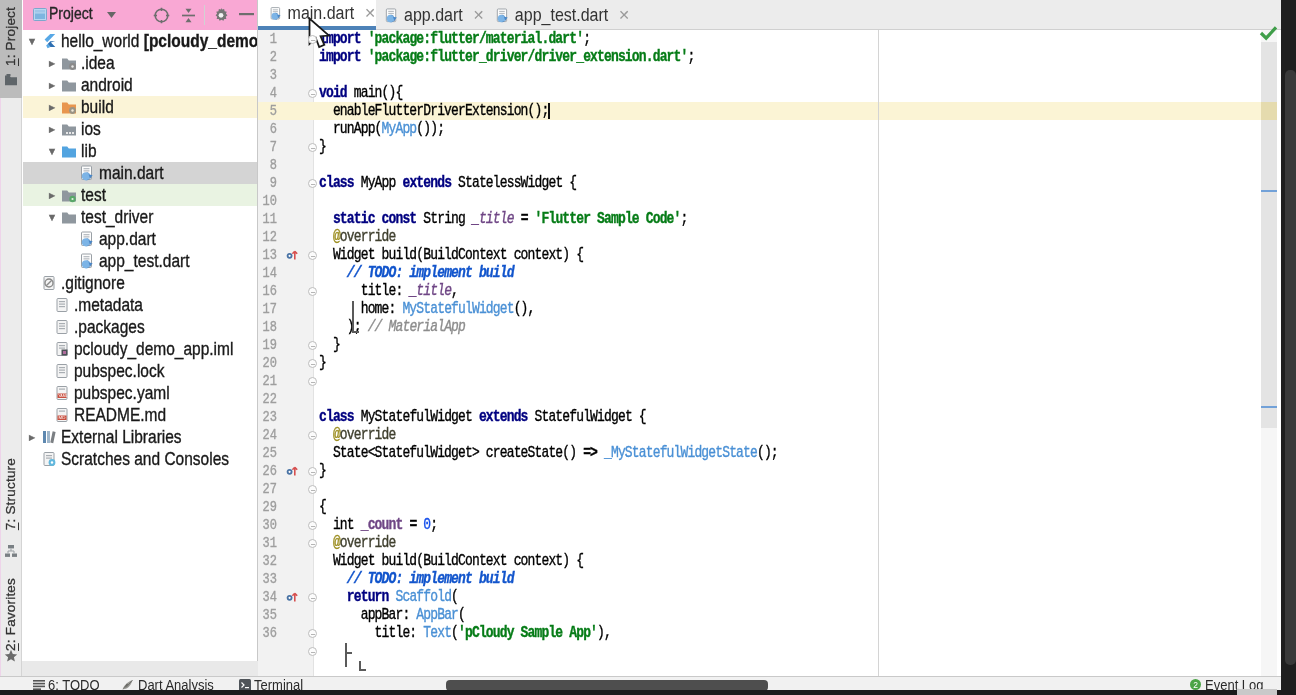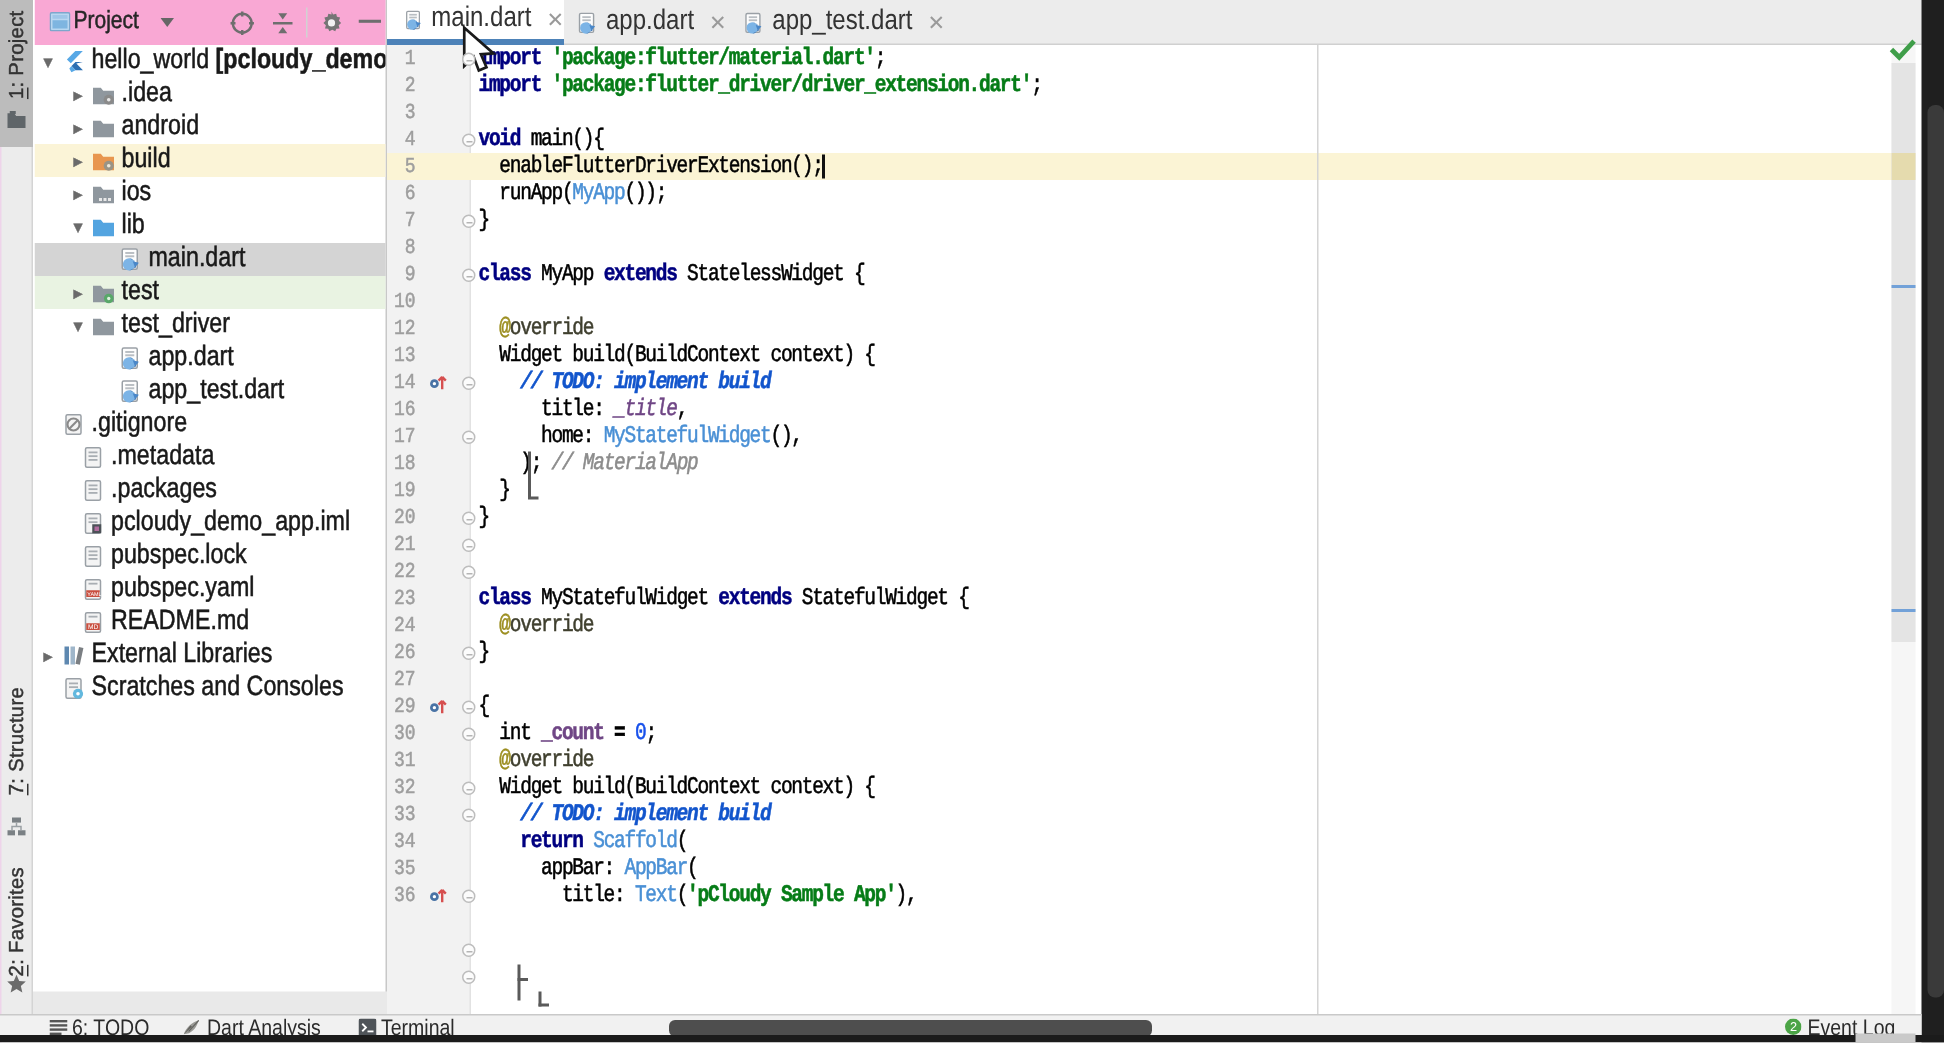--- a/index.html
+++ b/index.html
@@ -392,32 +392,34 @@
 <div class="cl"><span class="ln">1</span><span class="ct"><span class="k">import</span> <span class="s">'package:flutter/material.dart'</span>;</span></div>
 <div class="cl"><span class="ln">2</span><span class="ct"><span class="k">import</span> <span class="s">'package:flutter_driver/driver_extension.dart'</span>;</span></div>
 <div class="cl"><span class="ln">3</span><span class="ct"></span></div>
 <div class="cl"><span class="ln">4</span><span class="ct"><span class="k">void</span> main(){</span></div>
 <div class="cl"><span class="ln">5</span><span class="ct">  enableFlutterDriverExtension();</span></div>
 <div class="cl"><span class="ln">6</span><span class="ct">  runApp(<span class="cr">MyApp</span>());</span></div>
 <div class="cl"><span class="ln">7</span><span class="ct">}</span></div>
 <div class="cl"><span class="ln">8</span><span class="ct"></span></div>
 <div class="cl"><span class="ln">9</span><span class="ct"><span class="k">class</span> MyApp <span class="k">extends</span> StatelessWidget {</span></div>
 <div class="cl"><span class="ln">10</span><span class="ct"></span></div>
+<div class="cl"><span class="ln">11</span><span class="ct">  <span class="k">static const</span> String <span class="fl">_title</span> <span class="b">=</span> <span class="s">'Flutter Sample Code'</span>;</span></div>
 <div class="cl"><span class="ln">12</span><span class="ct">  <span style="color:#9c8e20;">@</span><span class="an">override</span></span></div>
 <div class="cl"><span class="ln">13</span><span class="ct">  Widget build(BuildContext context) {</span></div>
 <div class="cl"><span class="ln">14</span><span class="ct">    <span class="td">// TODO: implement build</span></span></div>
 <div class="cl"><span class="ln">16</span><span class="ct">      title: <span class="fl">_title</span>,</span></div>
 <div class="cl"><span class="ln">17</span><span class="ct">      home: <span class="cr">MyStatefulWidget</span>(),</span></div>
 <div class="cl"><span class="ln">18</span><span class="ct">    ); <span class="cm">// MaterialApp</span></span></div>
 <div class="cl"><span class="ln">19</span><span class="ct">  }</span></div>
 <div class="cl"><span class="ln">20</span><span class="ct">}</span></div>
 <div class="cl"><span class="ln">21</span><span class="ct"></span></div>
 <div class="cl"><span class="ln">22</span><span class="ct"></span></div>
 <div class="cl"><span class="ln">23</span><span class="ct"><span class="k">class</span> MyStatefulWidget <span class="k">extends</span> StatefulWidget {</span></div>
 <div class="cl"><span class="ln">24</span><span class="ct">  <span style="color:#9c8e20;">@</span><span class="an">override</span></span></div>
+<div class="cl"><span class="ln">25</span><span class="ct">  State&lt;StatefulWidget&gt; createState() <span class="b">=&gt;</span> <span class="cu">_MyStatefulWidgetState</span>();</span></div>
 <div class="cl"><span class="ln">26</span><span class="ct">}</span></div>
 <div class="cl"><span class="ln">27</span><span class="ct"></span></div>
 <div class="cl"><span class="ln">29</span><span class="ct">{</span></div>
 <div class="cl"><span class="ln">30</span><span class="ct">  int <span class="fl2">_count</span> <span class="b">=</span> <span class="nm">0</span>;</span></div>
 <div class="cl"><span class="ln">31</span><span class="ct">  <span style="color:#9c8e20;">@</span><span class="an">override</span></span></div>
 <div class="cl"><span class="ln">32</span><span class="ct">  Widget build(BuildContext context) {</span></div>
 <div class="cl"><span class="ln">33</span><span class="ct">    <span class="td">// TODO: implement build</span></span></div>
 <div class="cl"><span class="ln">34</span><span class="ct">    <span class="k">return</span> <span class="cr">Scaffold</span>(</span></div>
 <div class="cl"><span class="ln">35</span><span class="ct">      appBar: <span class="cr">AppBar</span>(</span></div>
 <div class="cl"><span class="ln">36</span><span class="ct">        title: <span class="cu">Text</span>(<span class="s">'pCloudy Sample App'</span>),</span></div>

